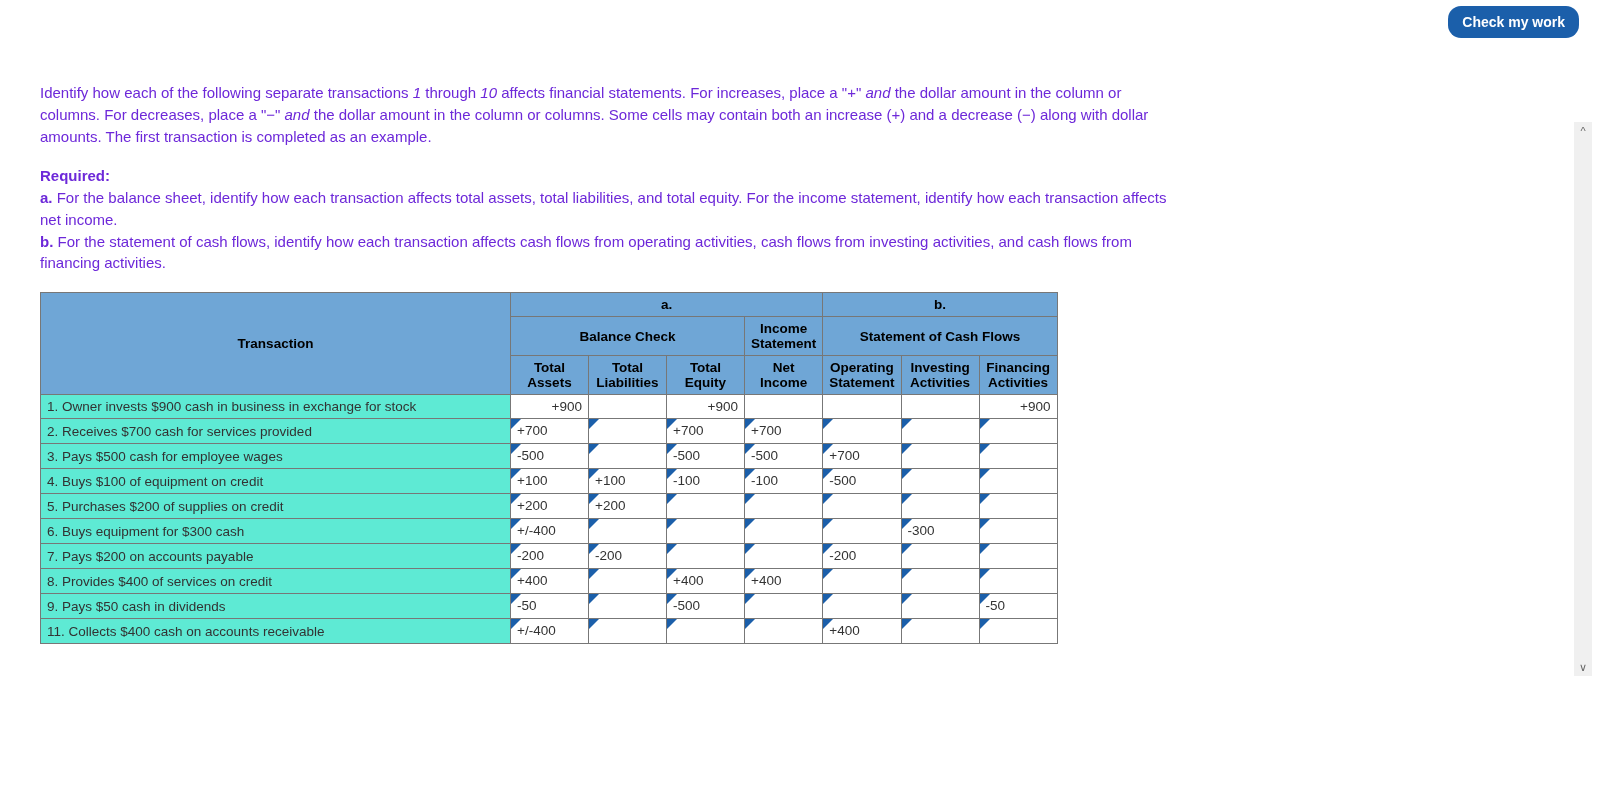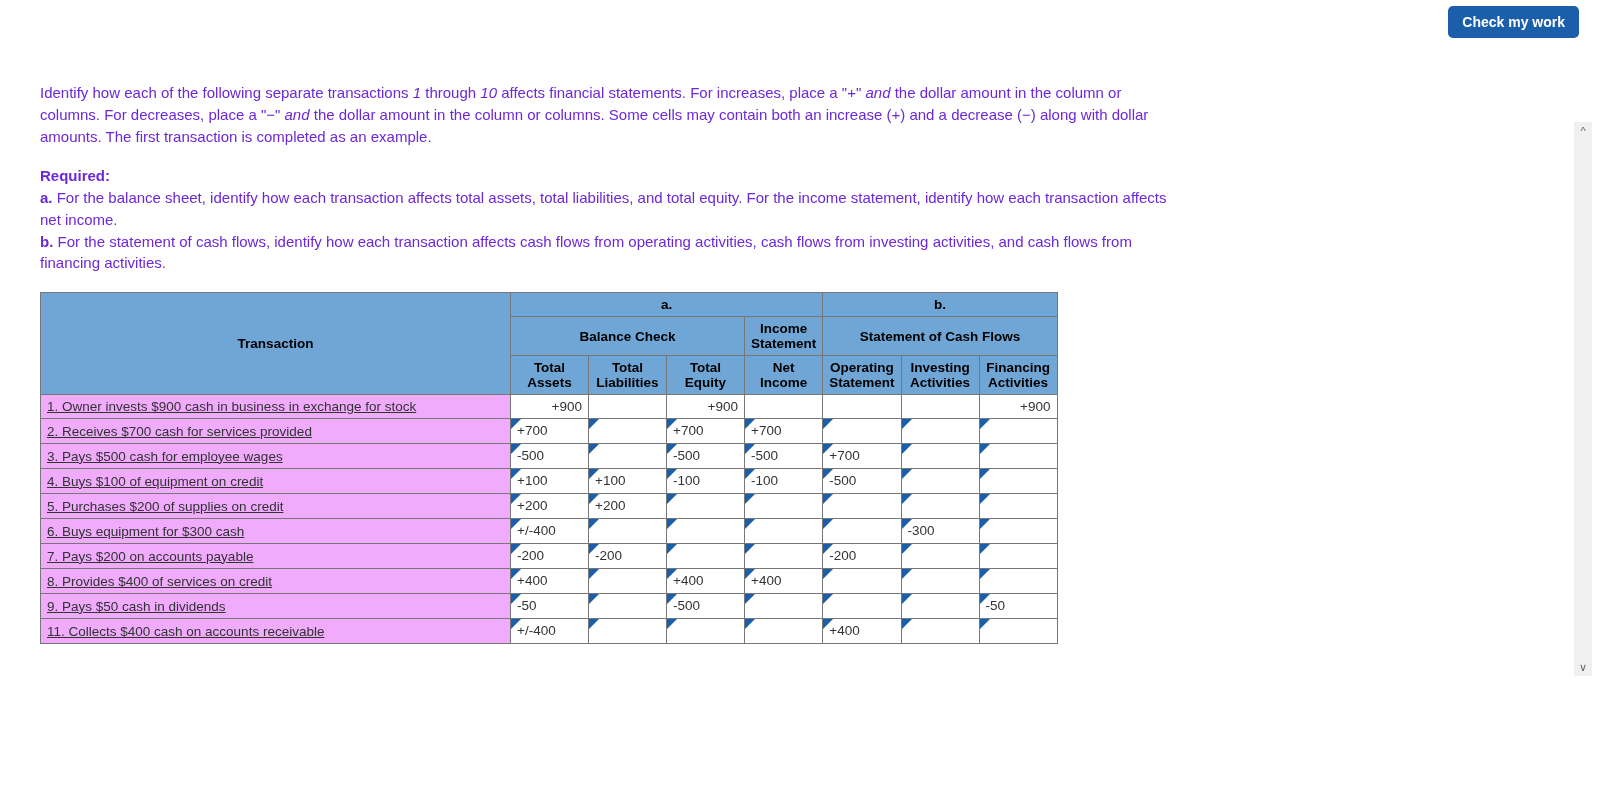--- a/index.html
+++ b/index.html
@@ -15,21 +15,21 @@
     justify-content: flex-end;
     padding: 6px 40px 6px 10px;
   }
   .check-btn {
     background: #1b5faa;
     color: #fff;
     border: none;
     font-weight: 600;
     font-size: 14px;
     padding: 8px 14px;
-    border-radius: 5px;
+    border-radius: 13px;
     cursor: pointer;
   }
   .page {
     position: relative;
     padding: 0 40px 40px 40px;
     max-width: 1520px;
   }
   .scroll-track {
     position: absolute;
     top: 40px;
@@ -72,22 +72,21 @@
   table.grid th {
     background: #6fa6d6;
     color: #000;
     font-weight: 700;
     text-align: center;
   }
   .txn-col { width: 470px; }
   .data-col { width: 78px; }
   table.grid td.txn {
     text-align: left;
-    background: #f0abfc;
-    text-decoration: underline;
+    background: #5eead4;
   }
   table.grid td.static {
     text-align: right;
     background: #fff;
     font-size: 13.5px;
   }
   .cell-input {
     position: relative;
     padding: 0 !important;
     background: #fff;

